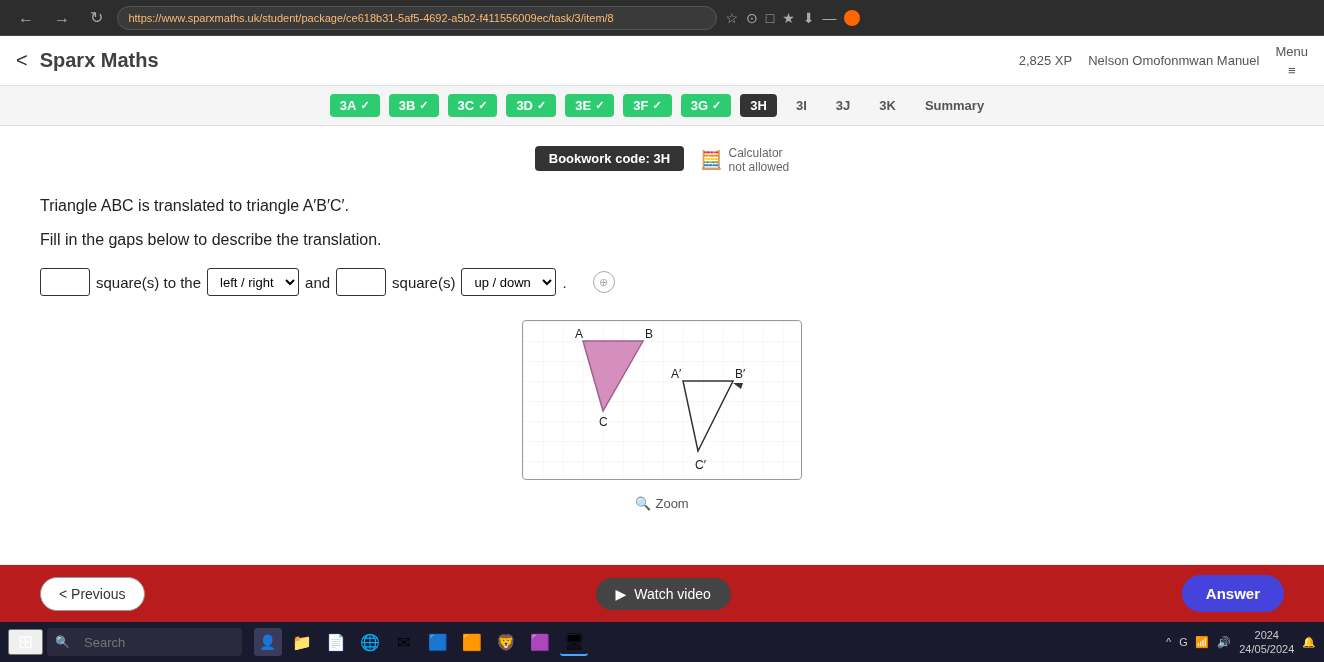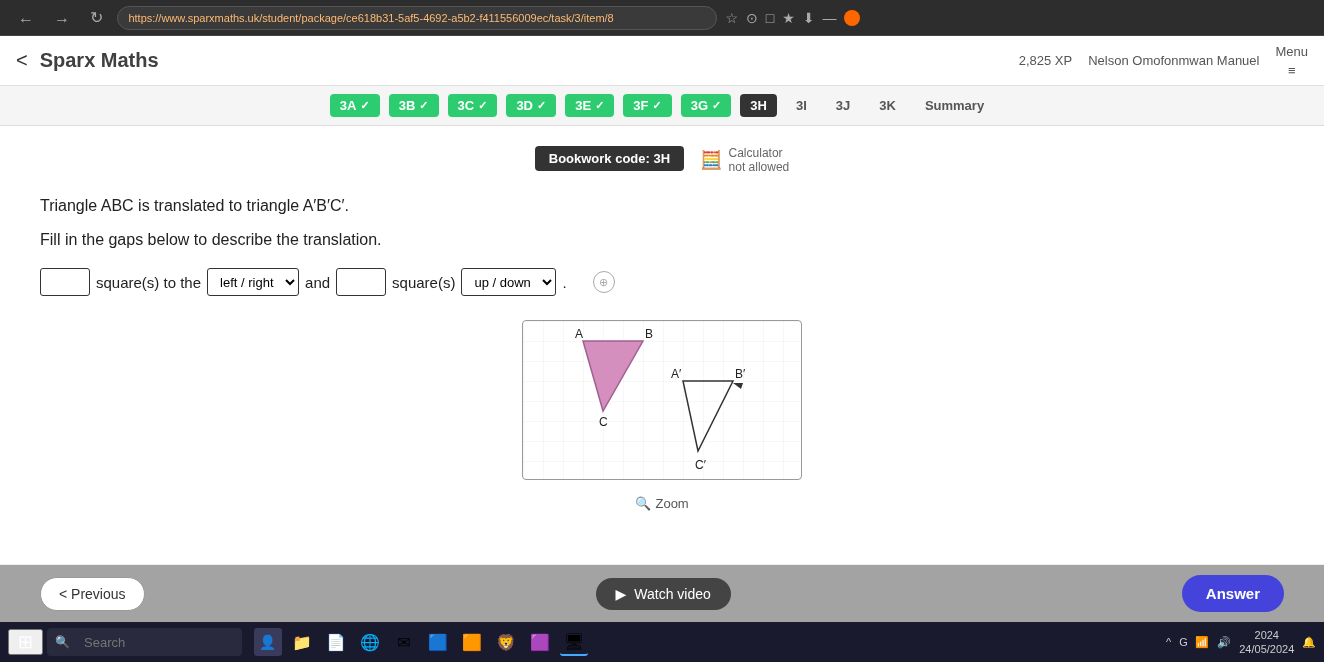--- a/index.html
+++ b/index.html
@@ -252,21 +252,21 @@
       gap: 4px;
     }
 
     
     .bottom-bar {
       display: flex;
       align-items: center;
       justify-content: space-between;
       padding: 10px 40px;
       border-top: 1px solid #eee;
-      background: #a3a3a3;
+      background: #b91c1c;
     }
     .prev-btn {
       border: 1.5px solid #999;
       background: white;
       border-radius: 20px;
       padding: 8px 18px;
       font-size: 14px;
       cursor: pointer;
       color: #333;
       display: flex;

